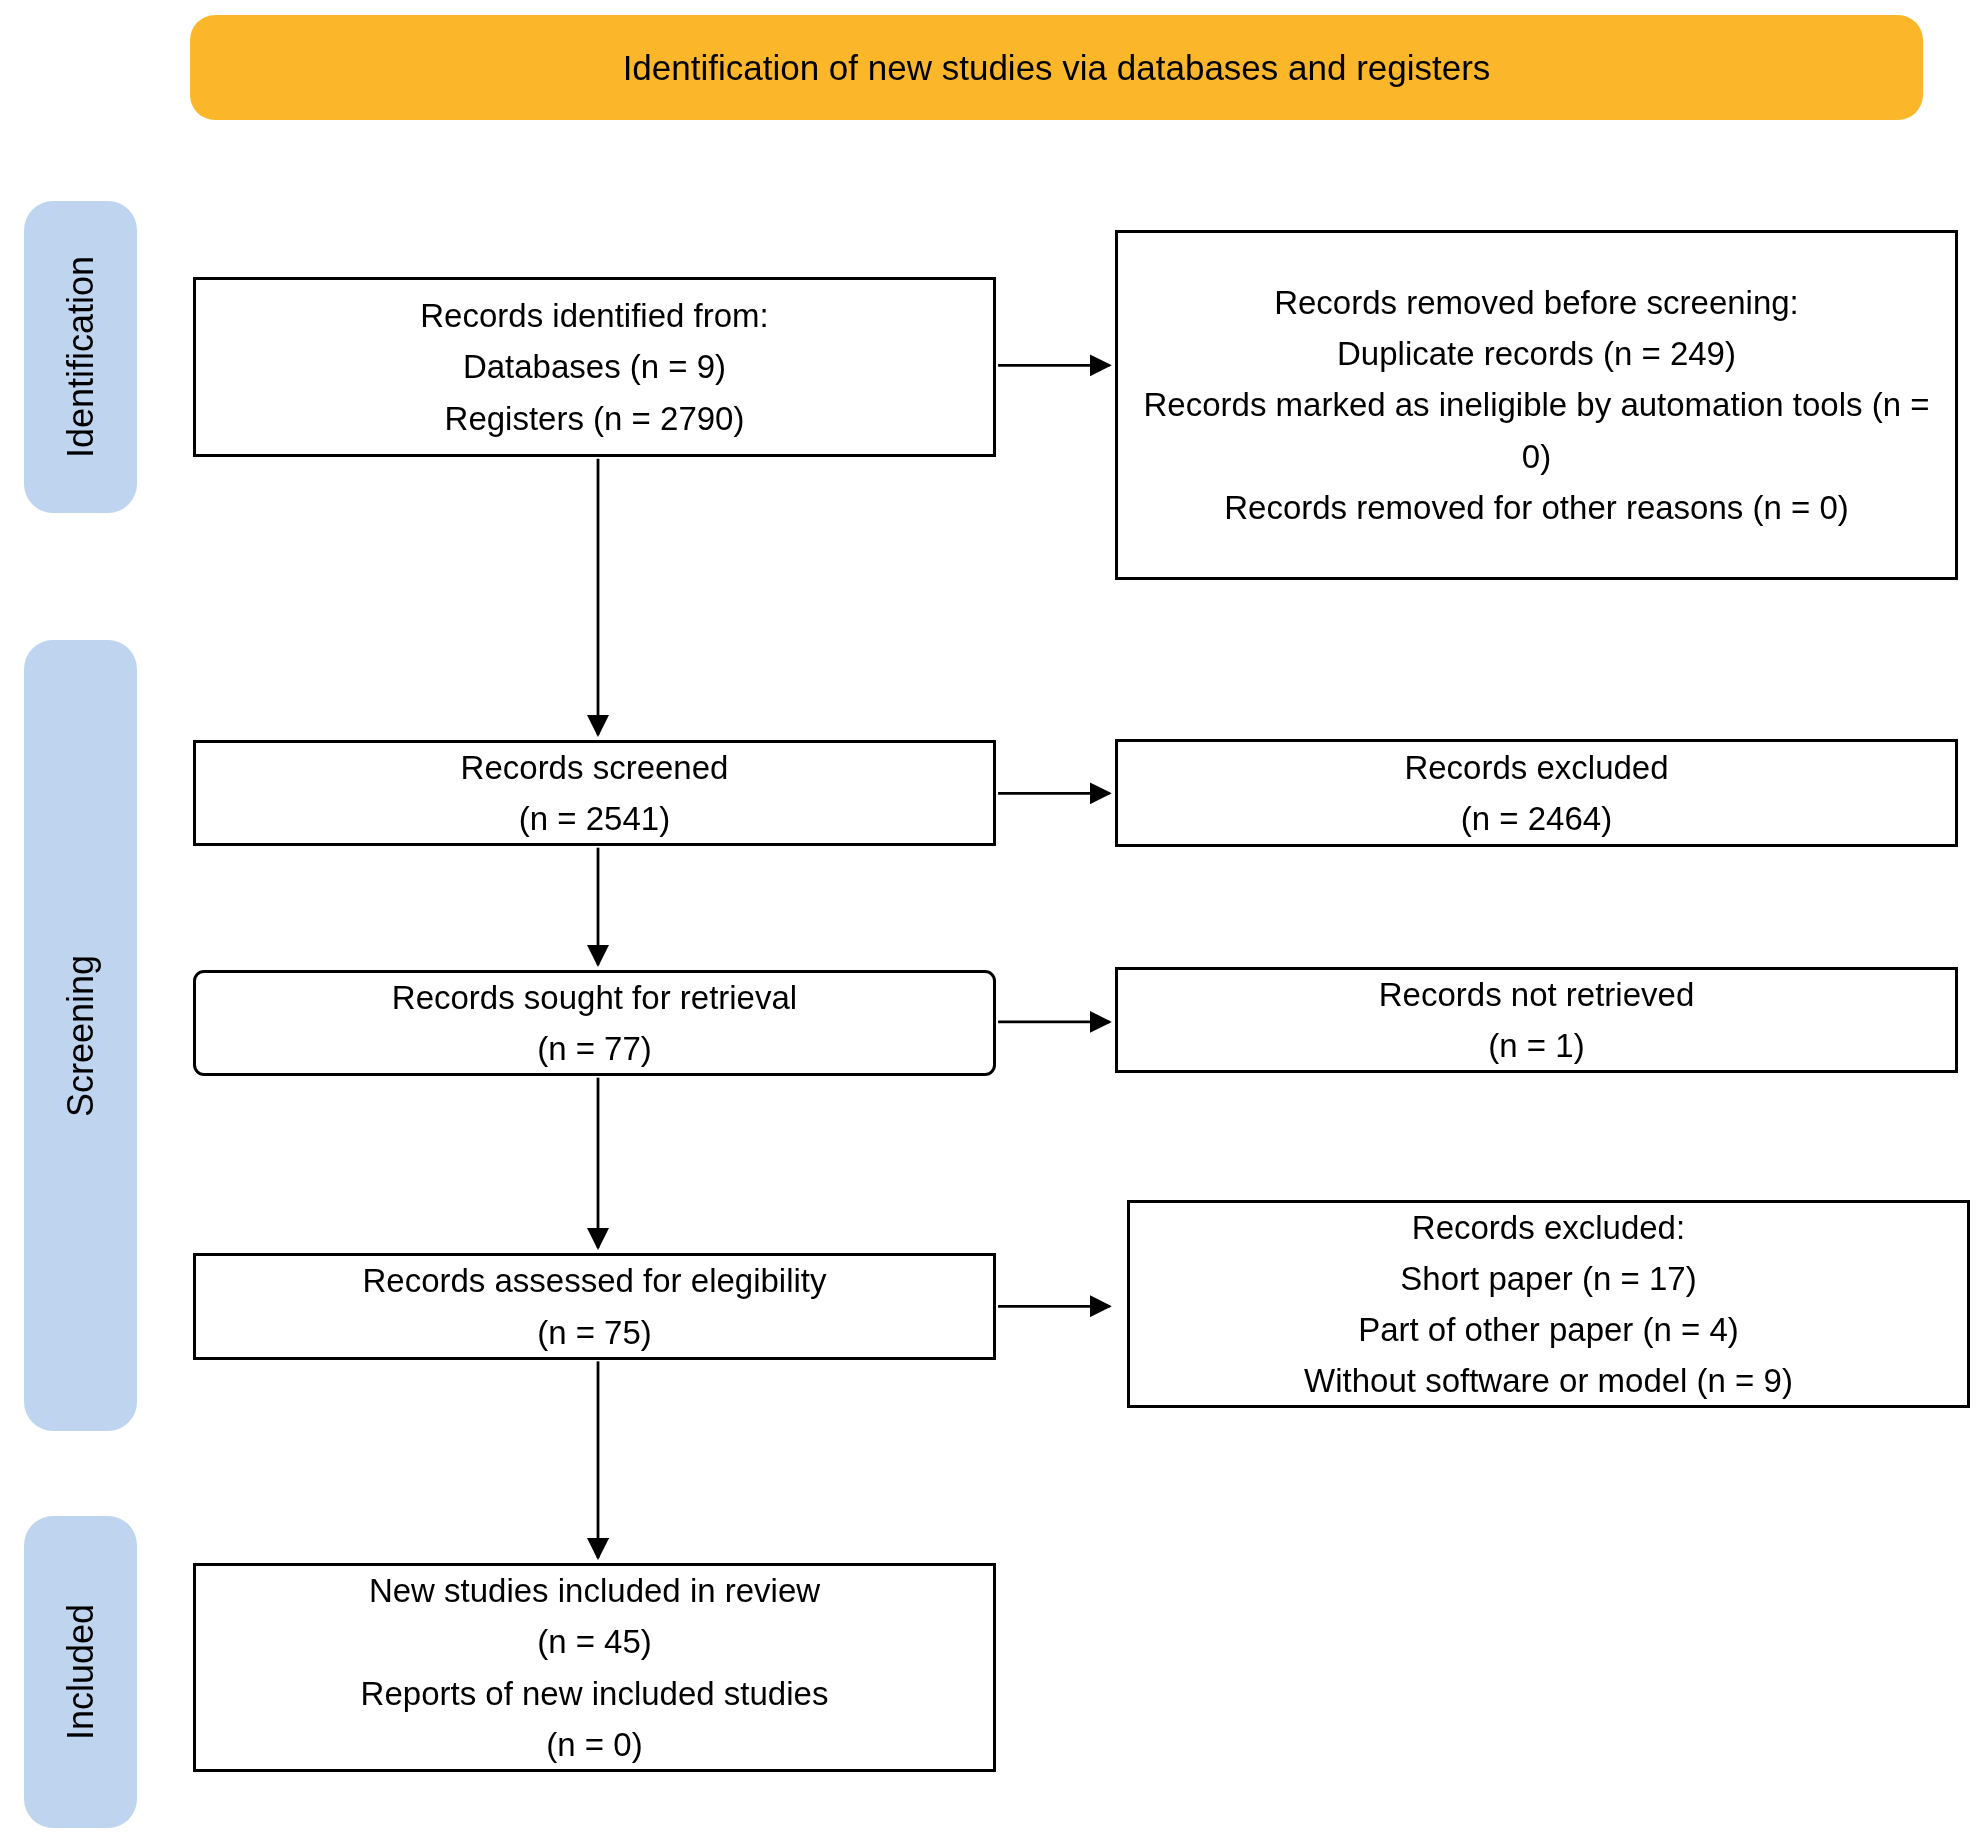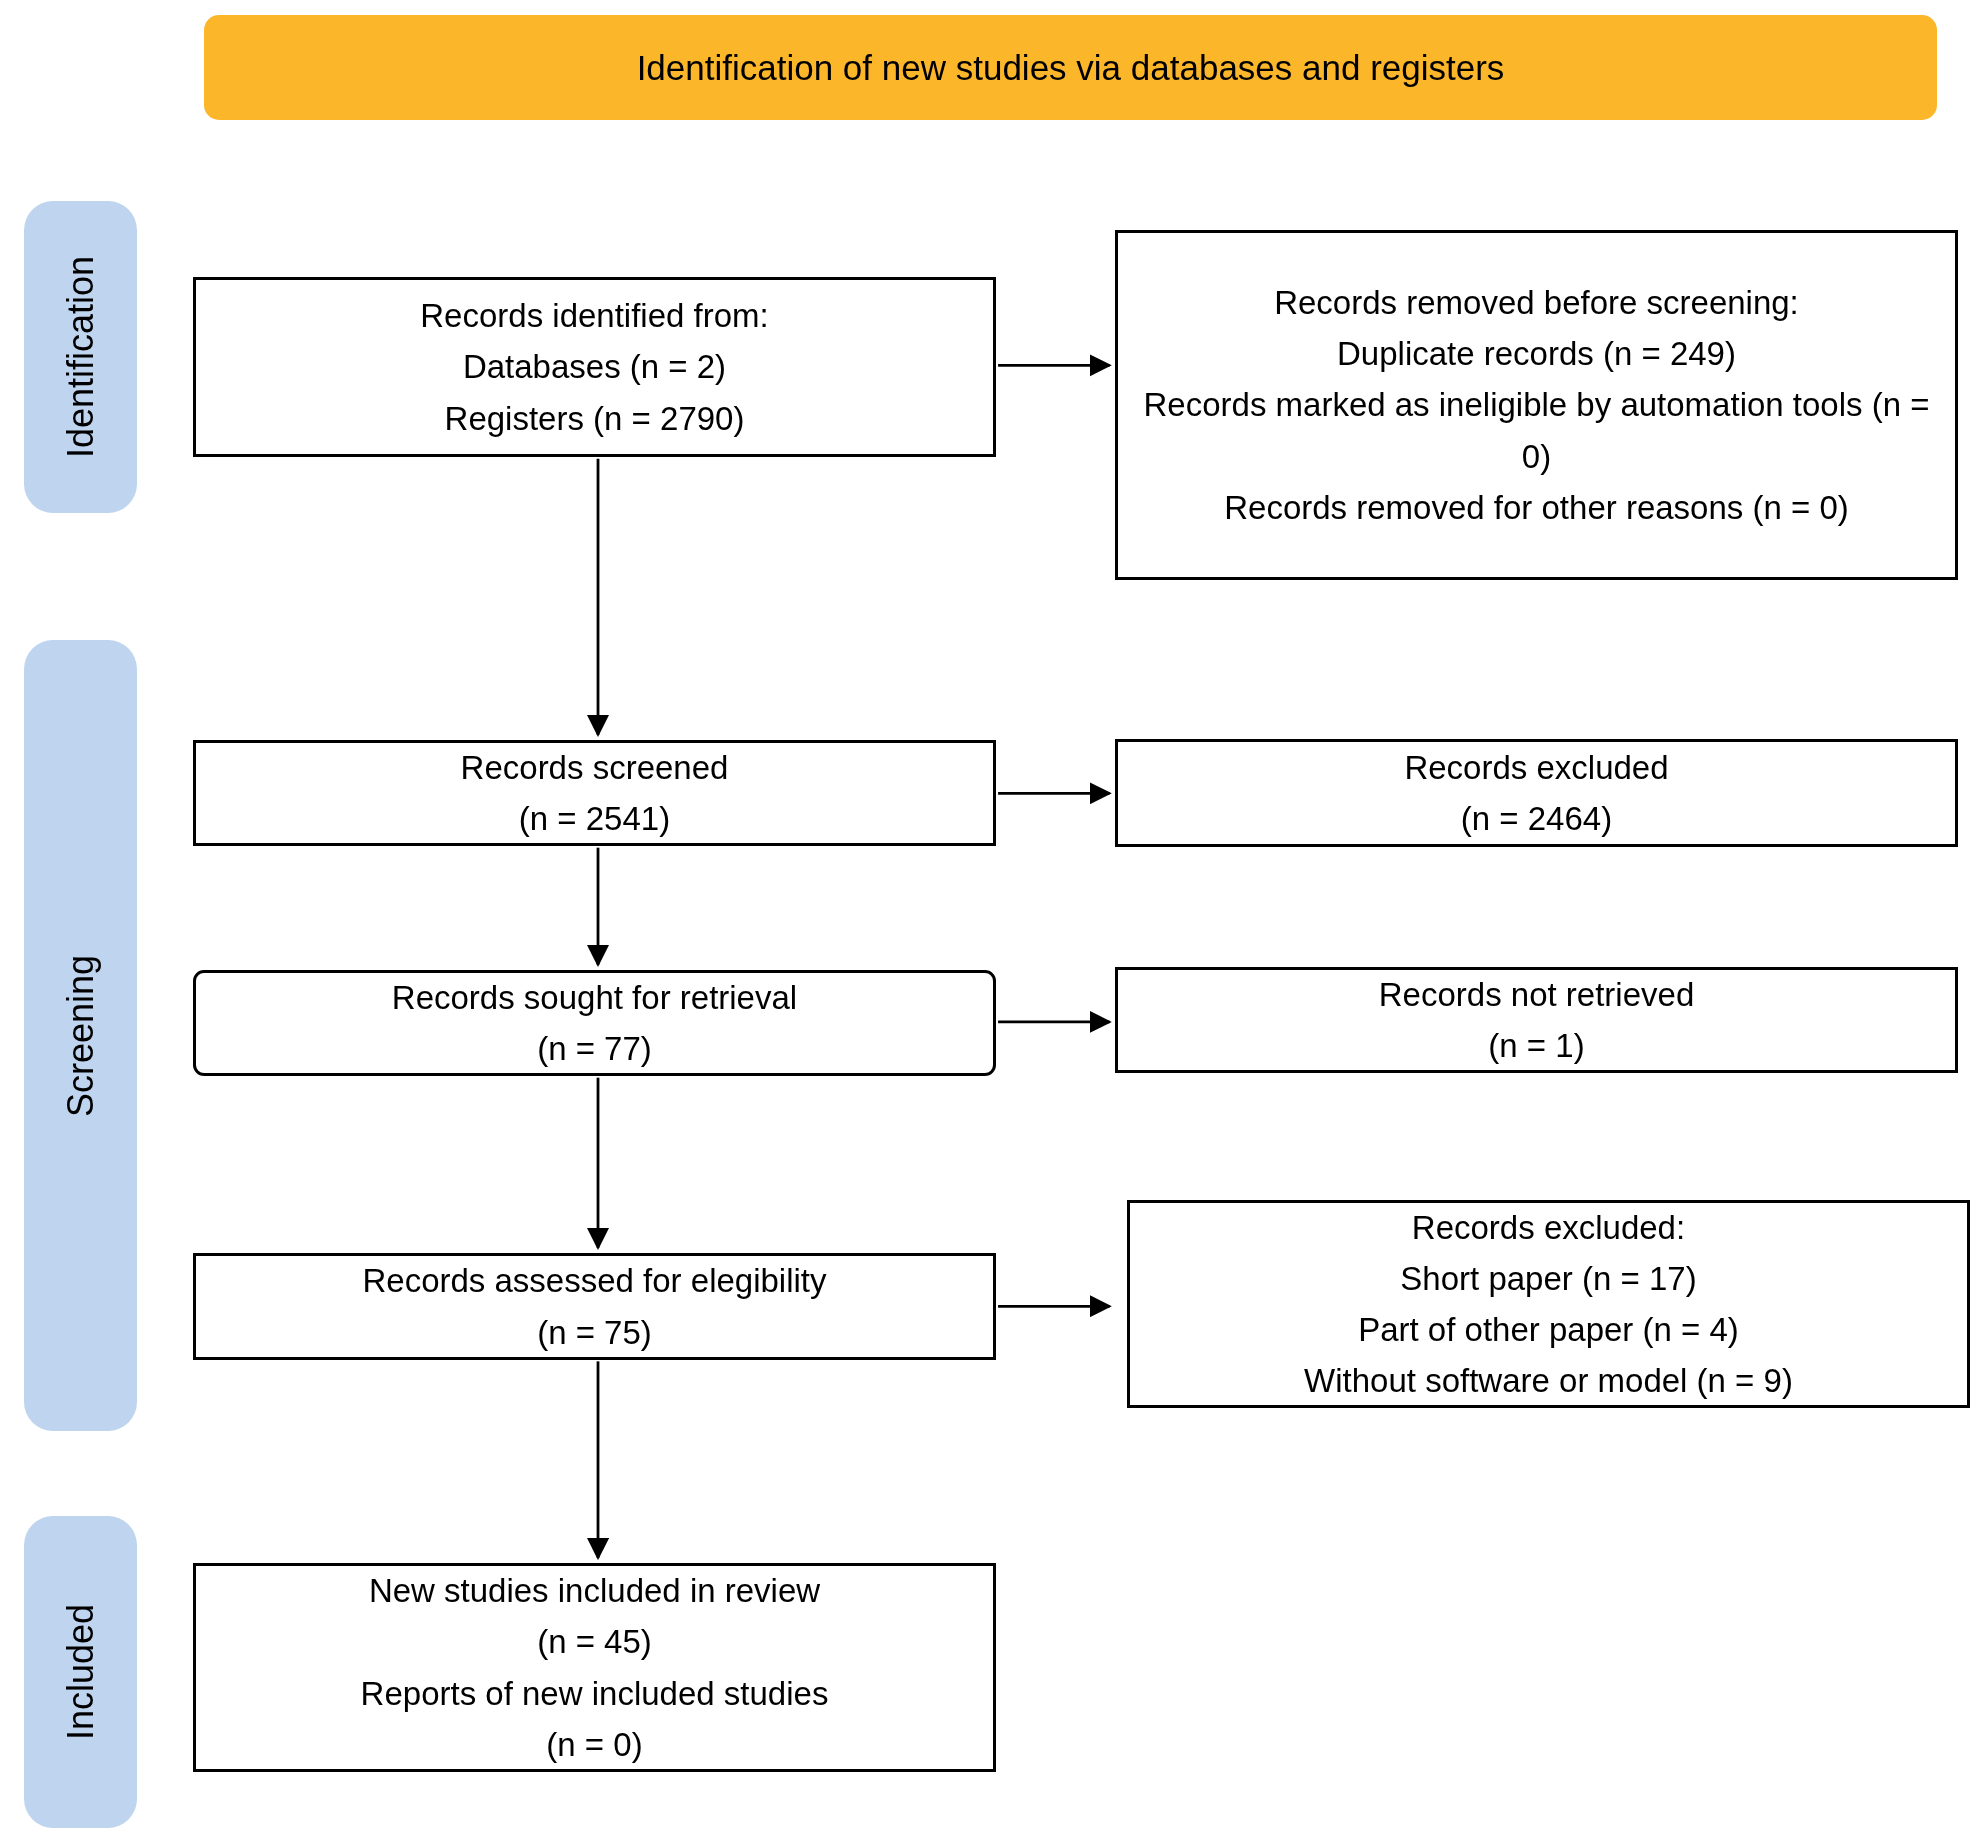--- a/index.html
+++ b/index.html
@@ -14,26 +14,25 @@
     height: 1841px;
     background: #ffffff;
     overflow: hidden;
   }
   
   .banner {
     position: absolute;
     left: 190px; top: 15.3px;
     width: 1733px; height: 105px;
     background: #FCB62A;
-    border-radius: 15px;
+    border-radius: 25px;
     display: flex;
     align-items: center;
     justify-content: center;
     box-sizing: border-box;
-    margin-left: 14px;
   }
   .banner span {
     font-size: 35px;
     color: #000000;
     white-space: nowrap;
   }
   
   .stage {
     position: absolute;
     left: 24.4px;
@@ -105,21 +104,21 @@
   </div>
   <div class="stage stage-screening">
     <span class="vtext">Screening</span>
   </div>
   <div class="stage stage-included">
     <span class="vtext">Included</span>
   </div>
 
   <div class="fbox box-identified">
     <div class="line">Records identified from:</div>
-    <div class="line">Databases (n = 2)</div>
+    <div class="line">Databases (n = 9)</div>
     <div class="line">Registers (n = 2790)</div>
   </div>
 
   <div class="fbox box-screened">
     <div class="line">Records screened</div>
     <div class="line">(n = 2541)</div>
   </div>
 
   <div class="fbox box-sought">
     <div class="line">Records sought for retrieval</div>

